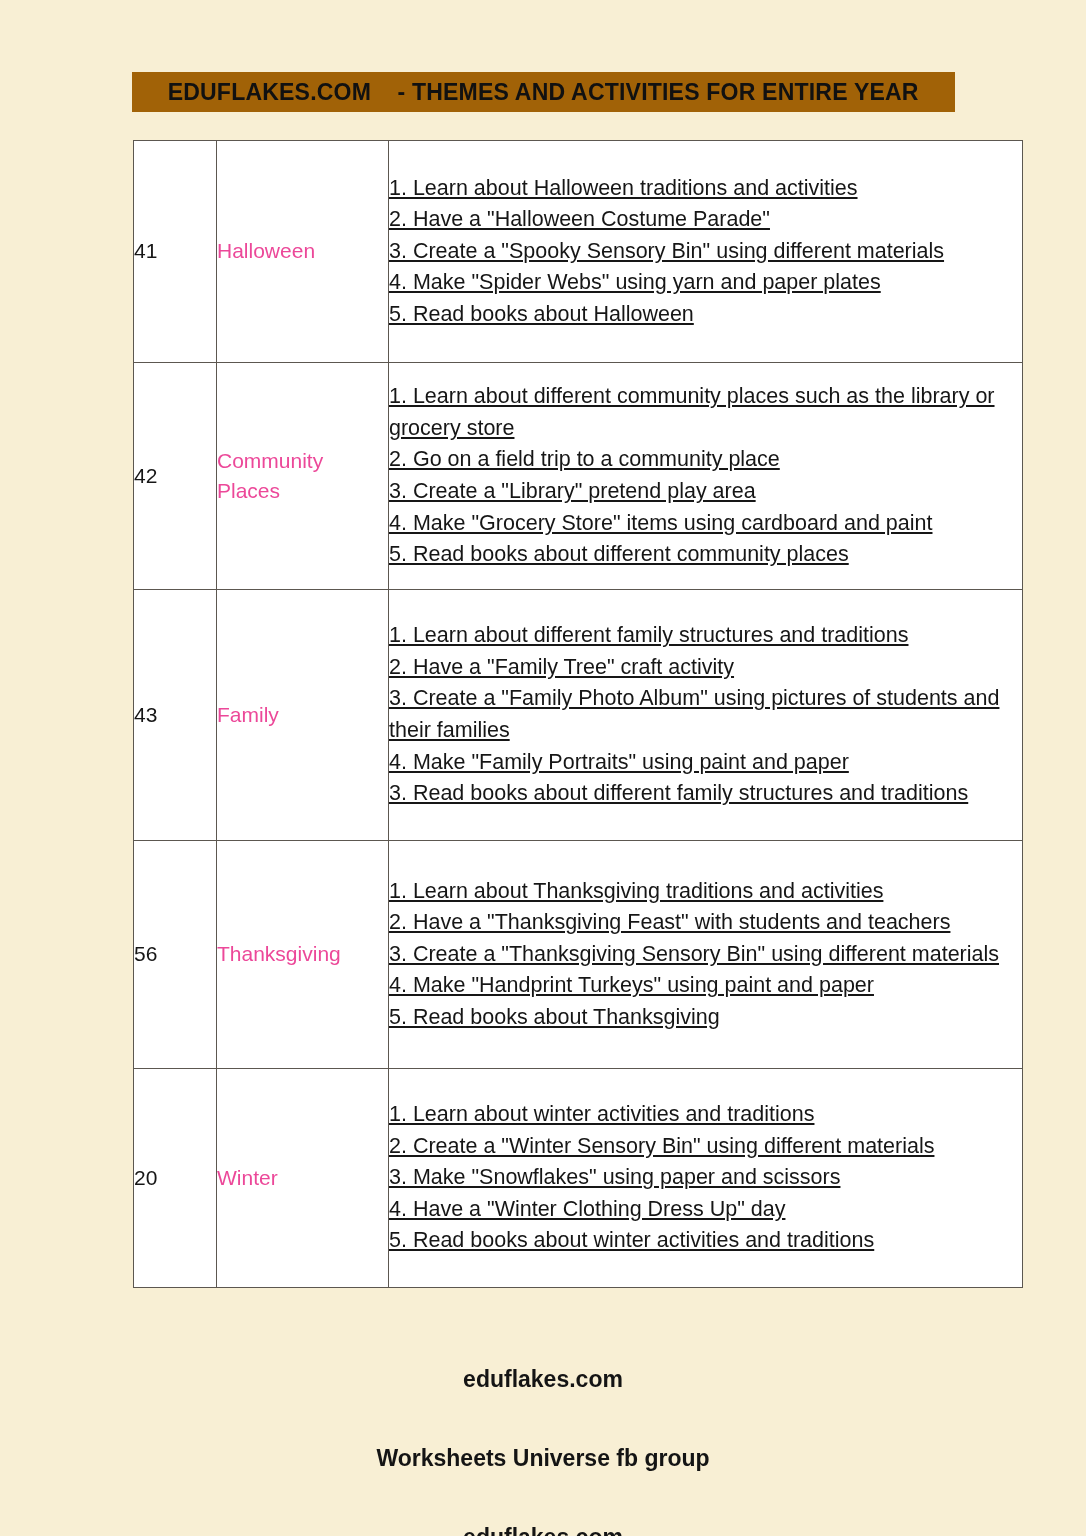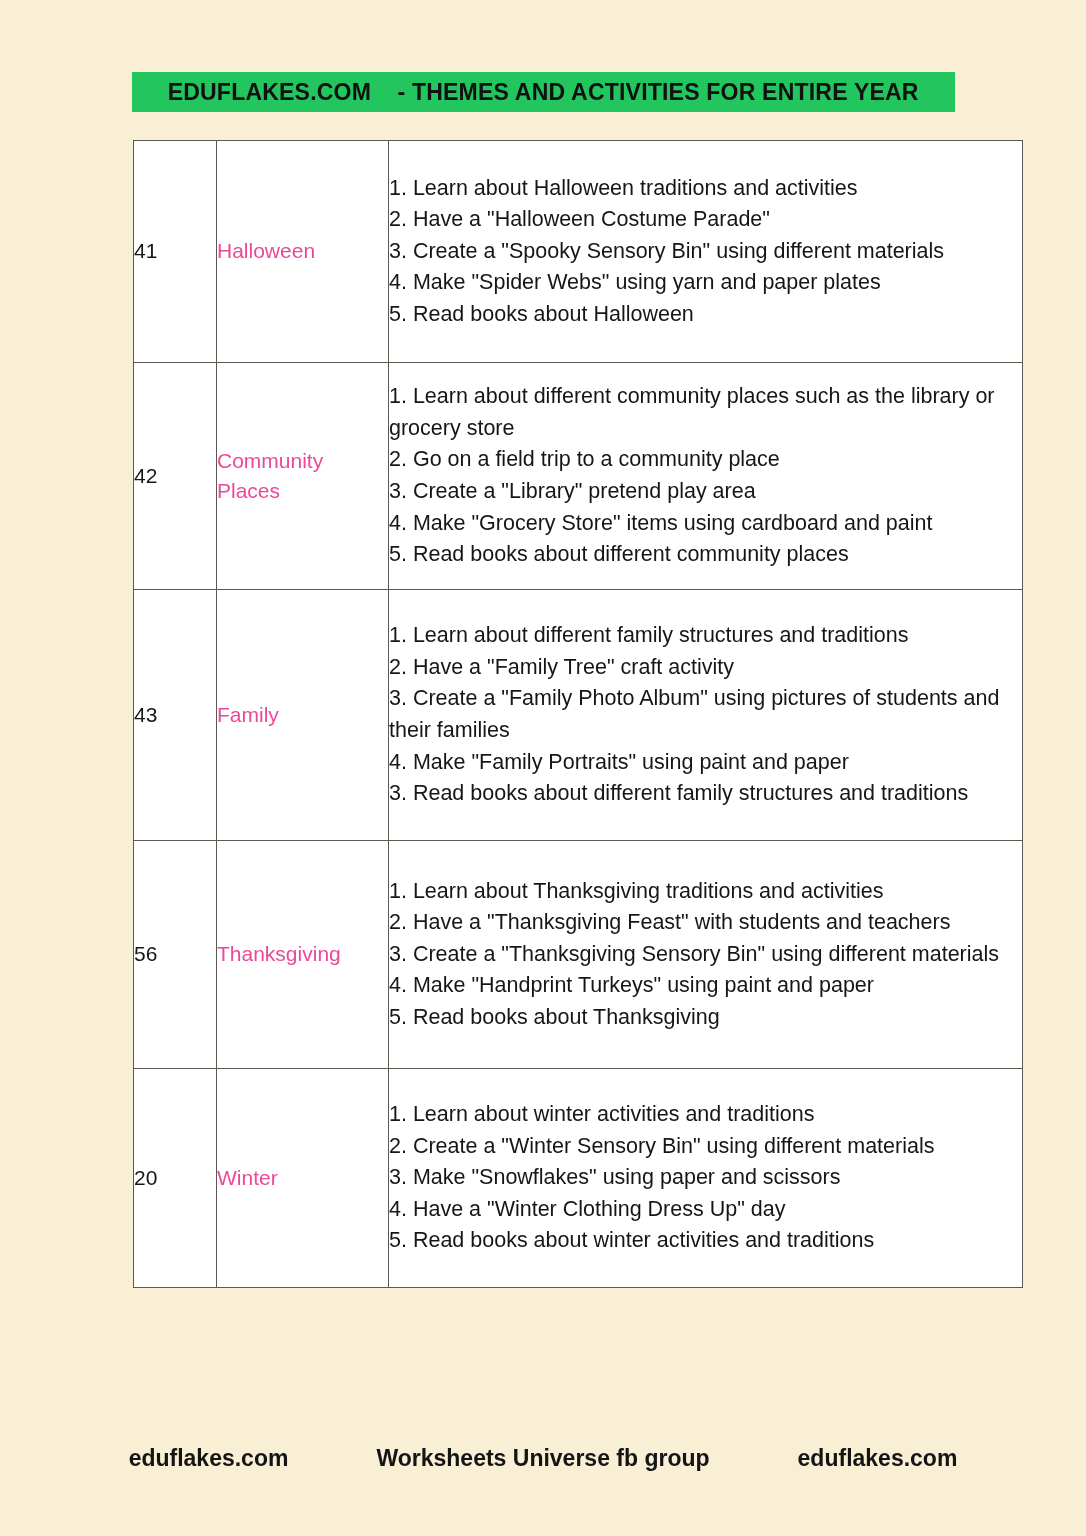--- a/index.html
+++ b/index.html
@@ -20,21 +20,21 @@
     height: 1536px;
   }
 
   
   .banner {
     position: absolute;
     left: 132px;
     top: 72px;
     width: 823px;
     height: 40px;
-    background: #22c55e;
+    background: #a16207;
     display: flex;
     align-items: center;
     justify-content: center;
   }
   .banner-text {
     font-family: "Liberation Sans Narrow", "Liberation Sans", sans-serif;
     font-size: 24px;
     font-weight: bold;
     color: #111111;
     letter-spacing: 0.2px;
@@ -83,40 +83,42 @@
     line-height: 1.47;
   }
   .acts-cell ol {
     margin: 0;
     padding: 0;
     list-style: none;
   }
   .acts-cell li {
     margin: 0;
     padding: 0;
+    text-decoration: underline;
   }
 
   
   .r41 { height: 222px; }
   .r42 { height: 227px; }
   .r43 { height: 251px; }
   .r44 { height: 228px; }
   .r45 { height: 219px; }
 
   
   .footer {
     position: absolute;
     left: 0;
     top: 1440px;
     width: 1086px;
     height: 36px;
     display: flex;
     align-items: center;
     justify-content: center;
-    gap: 88px;
+    gap: 52px;
+    flex-direction: column;
   }
   .footer-item {
     font-family: "Liberation Sans Narrow", "Liberation Sans", sans-serif;
     font-size: 23px;
     font-weight: bold;
     color: #141414;
     white-space: pre;
   }
 </style>
 </head>

